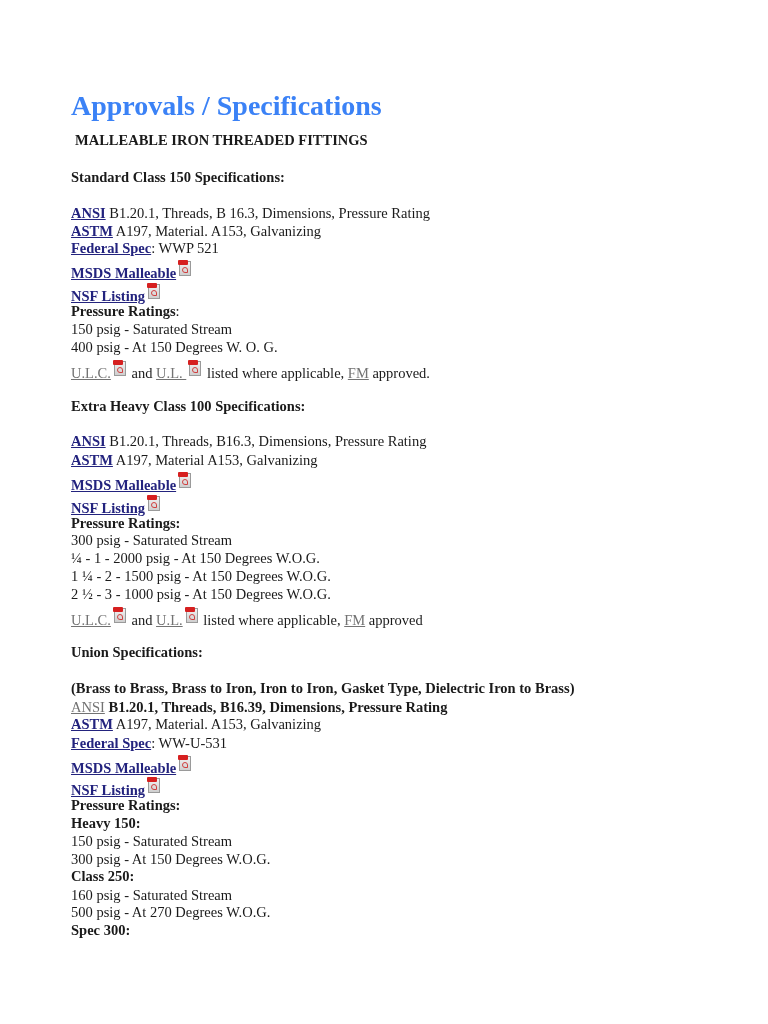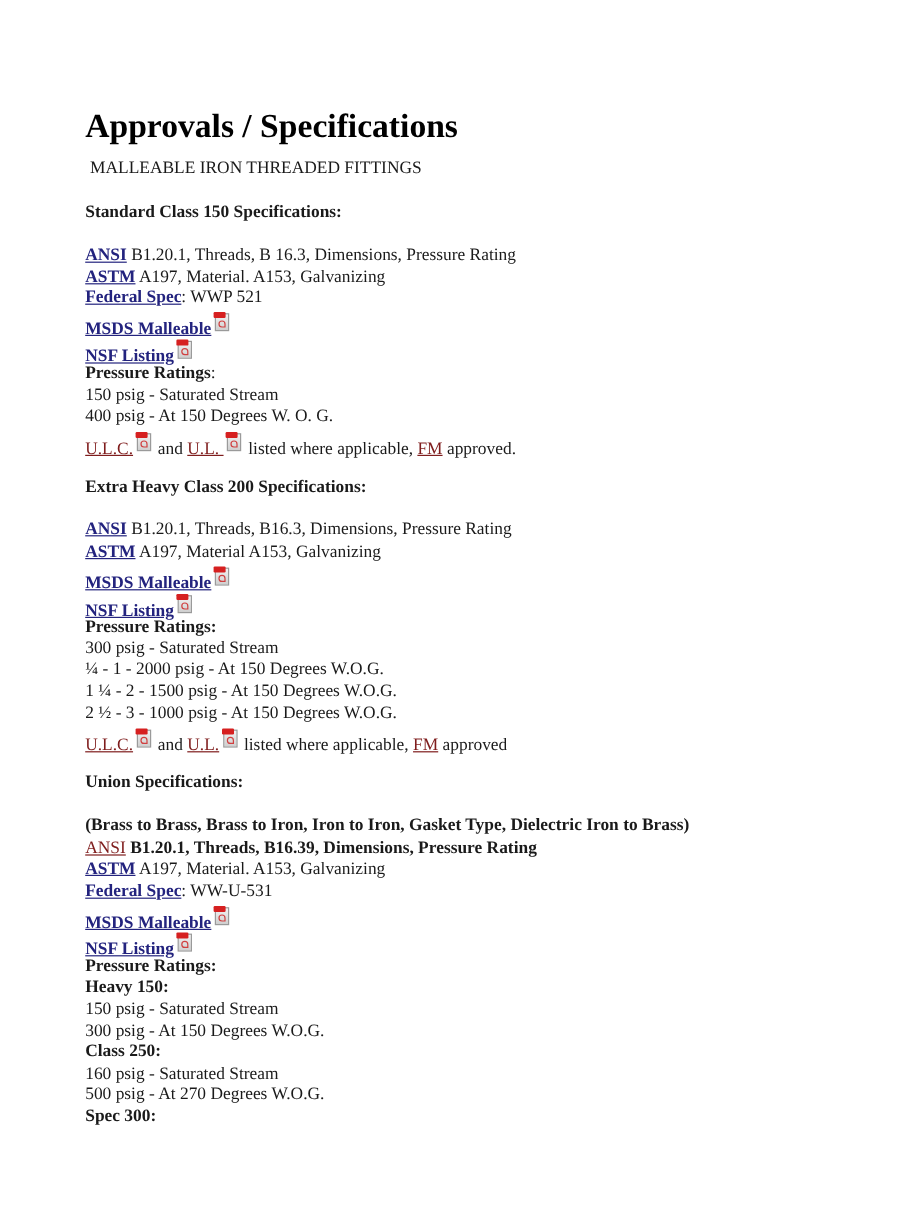--- a/index.html
+++ b/index.html
@@ -4,25 +4,25 @@
   <style>
     html, body { margin: 0; padding: 0; background: #ffffff; }
     body {
       width: 768px; height: 1024px; position: relative; overflow: hidden;
       font-family: "Liberation Serif", "DejaVu Serif", serif;
       color: #1a1a1a;
       font-size: 14.5px;
     }
     .page { position: absolute; left: 71px; top: 0; width: 680px; }
     .line { position: absolute; left: 0; white-space: nowrap; line-height: 18px; }
-    .title { font-size: 28px; font-weight: bold; line-height: 32px; color: #000000; }
-    .subtitle { font-size: 14.5px; padding-left: 4px; }
+    .title { font-size: 28px; font-weight: bold; line-height: 32px; color: #3b82f6; }
+    .subtitle { font-size: 14.5px; padding-left: 4px; font-weight: bold; }
     .bold { font-weight: bold; }
     a.lb { color: #23237e; font-weight: bold; text-decoration: underline; }
-    a.ln { color: #7f1d1d; font-weight: normal; }
+    a.ln { color: #737373; font-weight: normal; }
     .pdf {
       display: inline-block; position: relative; width: 12px; height: 15px;
       vertical-align: 2px; margin-left: 3px; margin-right: 2px;
       background: linear-gradient(#f2f2f2, #cfcfcf);
       border: 1px solid #9a9a9a; box-sizing: border-box;
     }
     .pdf::before {
       content: ""; position: absolute; left: -2px; top: -2px; width: 10px; height: 5px;
       background: #d62020; border-radius: 1px;
     }
@@ -56,21 +56,21 @@
   </div>
   <div class="line" style="top:302px">
     <span class="bold">Pressure Ratings</span><span>:</span>
   </div>
   <div class="line" style="top:320px">150 psig - Saturated Stream</div>
   <div class="line" style="top:338px">400 psig - At 150 Degrees W. O. G.</div>
   <div class="line" style="top:361px">
     <a class="ln" href="#">U.L.C.</a><span class="pdf"></span><span> and </span><a class="ln" href="#">U.L. </a><span class="pdf"></span><span> listed where applicable, </span><a class="ln" href="#">FM</a><span> approved.</span>
   </div>
 
-  <div class="line bold" style="top:397px">Extra Heavy Class 200 Specifications:</div>
+  <div class="line bold" style="top:397px">Extra Heavy Class 100 Specifications:</div>
   <div class="line" style="top:432px">
     <a class="lb" href="#">ANSI</a><span> B1.20.1, Threads, B16.3, Dimensions, Pressure Rating</span>
   </div>
   <div class="line" style="top:451px">
     <a class="lb" href="#">ASTM</a><span> A197, Material A153, Galvanizing</span>
   </div>
   <div class="line" style="top:473px">
     <a class="lb" href="#">MSDS Malleable</a><span class="pdf"></span>
   </div>
   <div class="line" style="top:496px">

